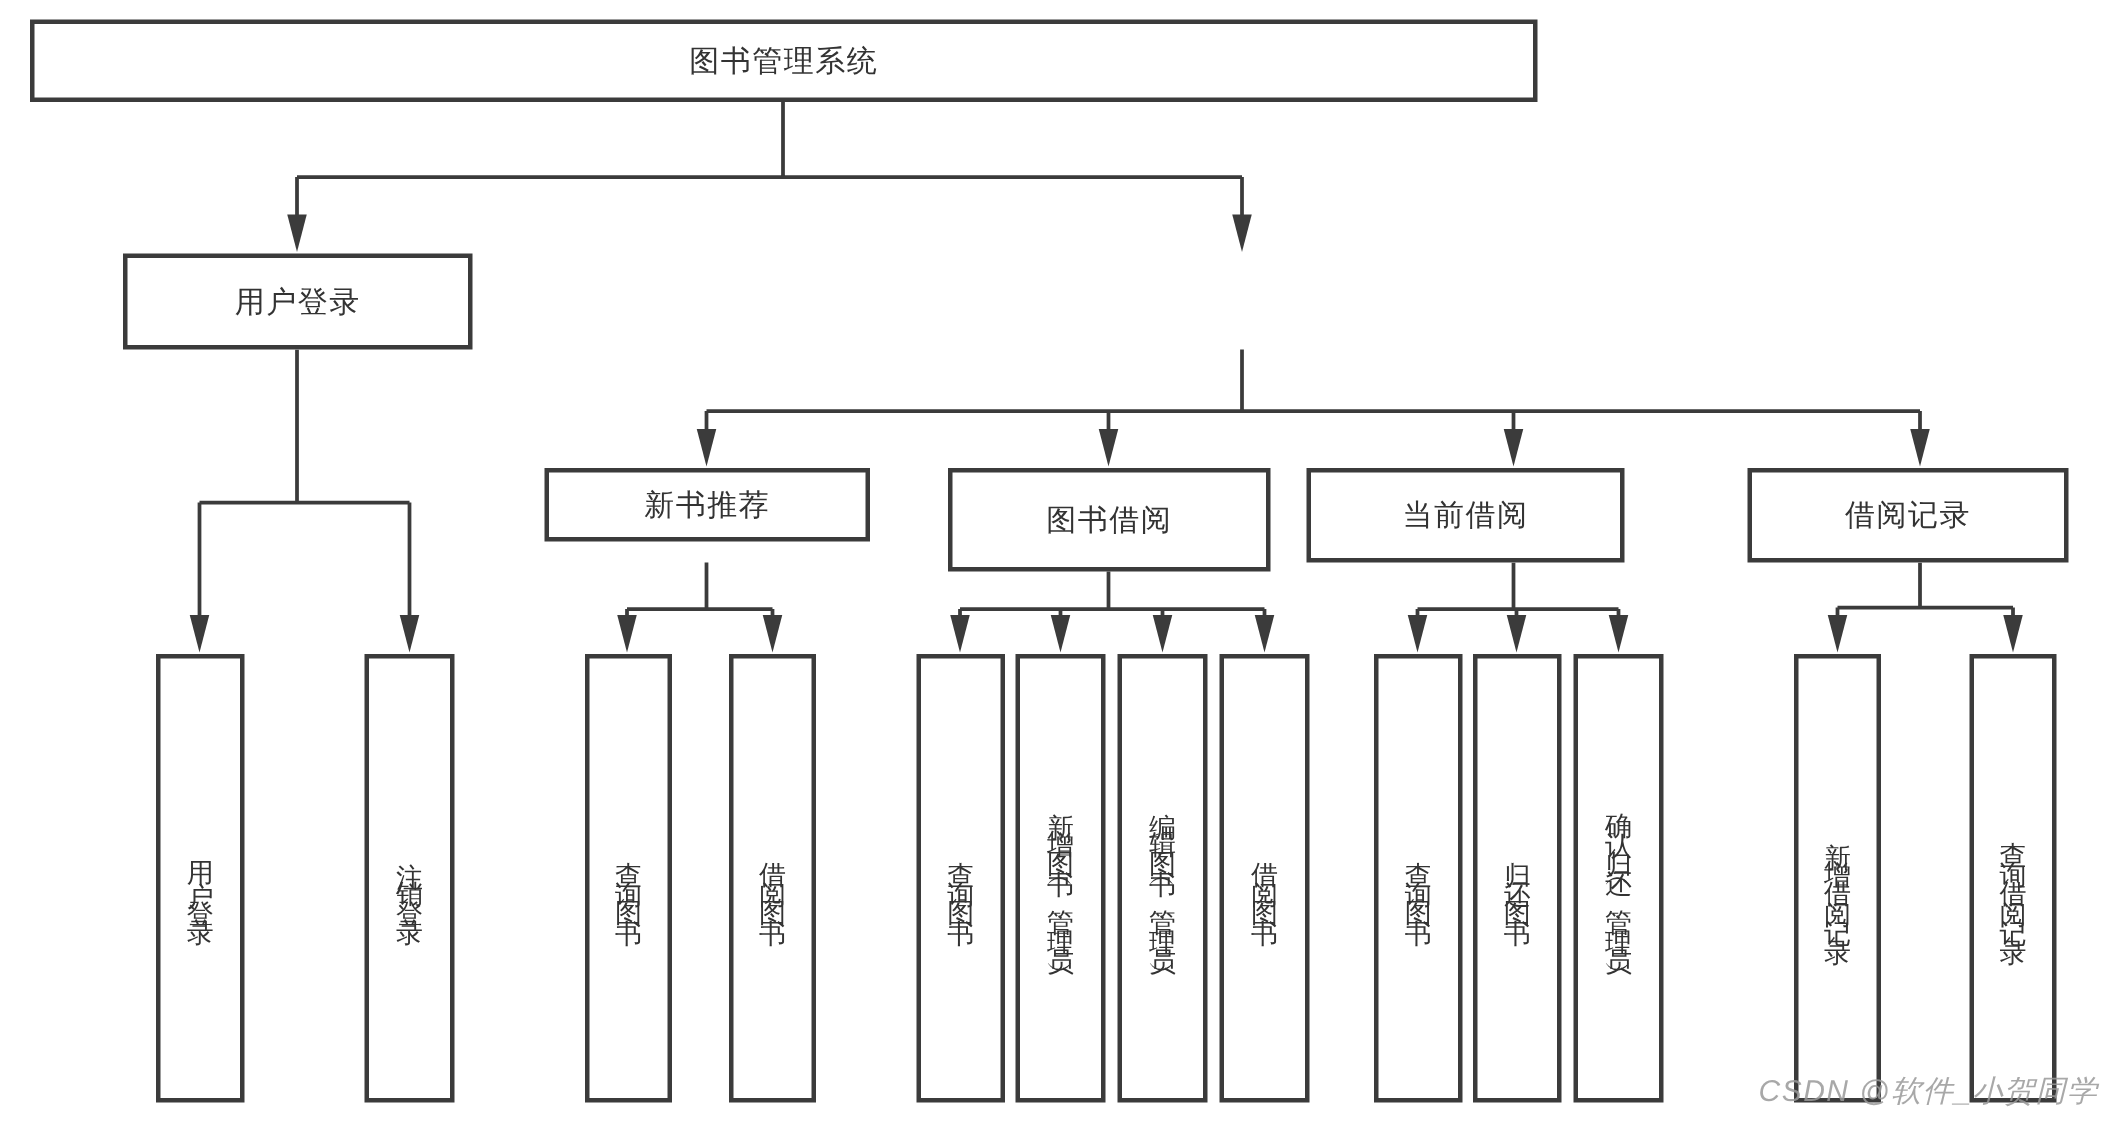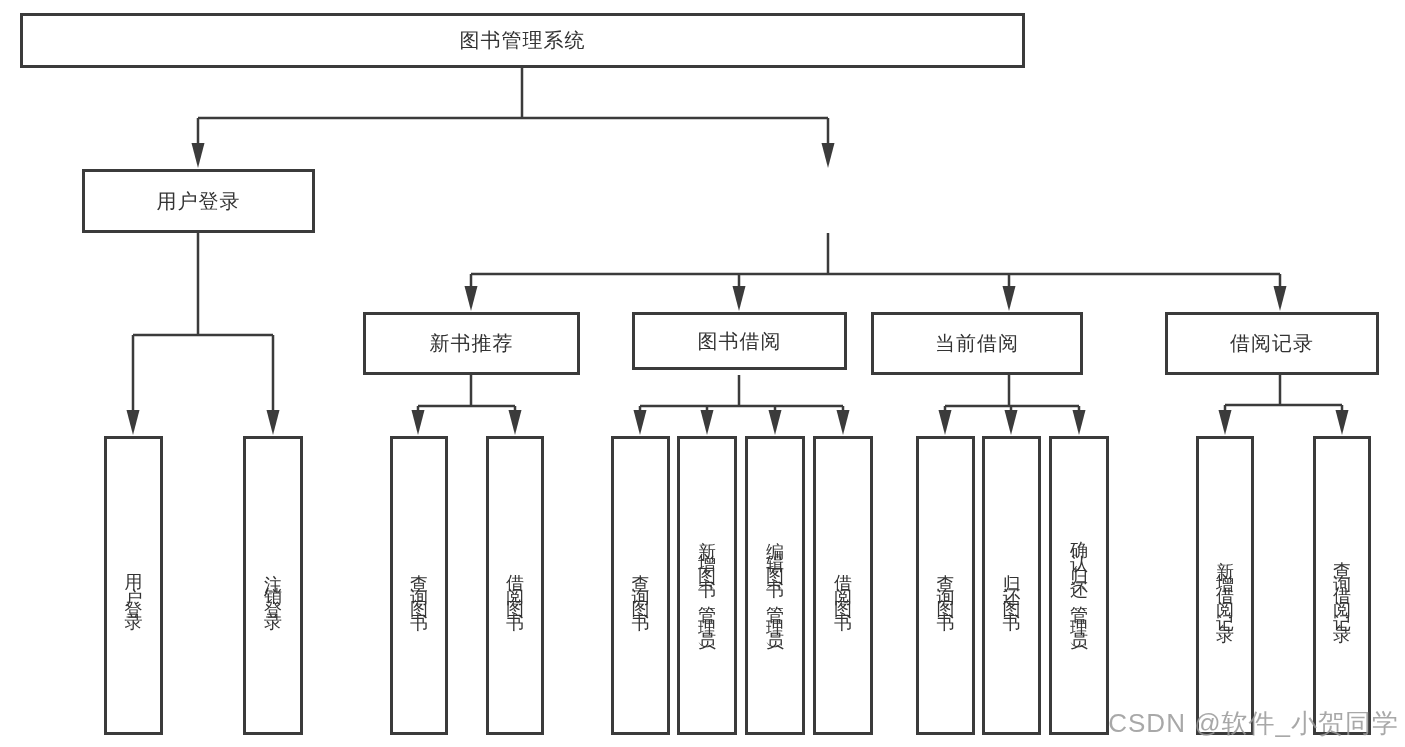--- a/index.html
+++ b/index.html
@@ -27,25 +27,26 @@
     writing-mode:vertical-rl;
     text-orientation:mixed;
     font-size:18px;
     letter-spacing:13px;
     line-height:1;
     white-space:nowrap;
   }
   .watermark{
     position:absolute;
     right:6px;bottom:6px;
-    font-size:26px;
+    font-size:20px;
     letter-spacing:1px;
     color:var(--watermark,#999999);
     opacity:.85;
     white-space:nowrap;
+    font-style:italic;
   }
 </style>
 </head>
 <body style="--line: #3b3b3b; --text: #333333; --box_bg: #ffffff; --bg: #ffffff; --watermark: #9a9a9a;">
 
 <div class="stage">
 
   <svg width="1405" height="747" viewBox="0 0 1405 747" aria-hidden="true">
 
     <path class="ln" d="M522 68 V118 M198 118 H828 M198 118 V146 M828 118 V146"></path>
@@ -85,24 +86,24 @@
   </svg>
 
   <div class="node hnode" style="left:20px;top:13px;width:1005px;height:55px">
     <span>图书管理系统</span>
   </div>
 
   <div class="node hnode" style="left:82px;top:169px;width:233px;height:64px">
     <span>用户登录</span>
   </div>
 
-  <div class="node hnode" style="left:363px;top:312px;width:217px;height:63px">
+  <div class="node hnode" style="left:363px;top:312px;width:217px;height:49px">
     <span>新书推荐</span>
   </div>
-  <div class="node hnode" style="left:632px;top:312px;width:215px;height:58px">
+  <div class="node hnode" style="left:632px;top:312px;width:215px;height:69px">
     <span>图书借阅</span>
   </div>
   <div class="node hnode" style="left:871px;top:312px;width:212px;height:63px">
     <span>当前借阅</span>
   </div>
   <div class="node hnode" style="left:1165px;top:312px;width:214px;height:63px">
     <span>借阅记录</span>
   </div>
 
   <div class="node vnode" style="left:104px;top:436px;width:59px;height:299px">

